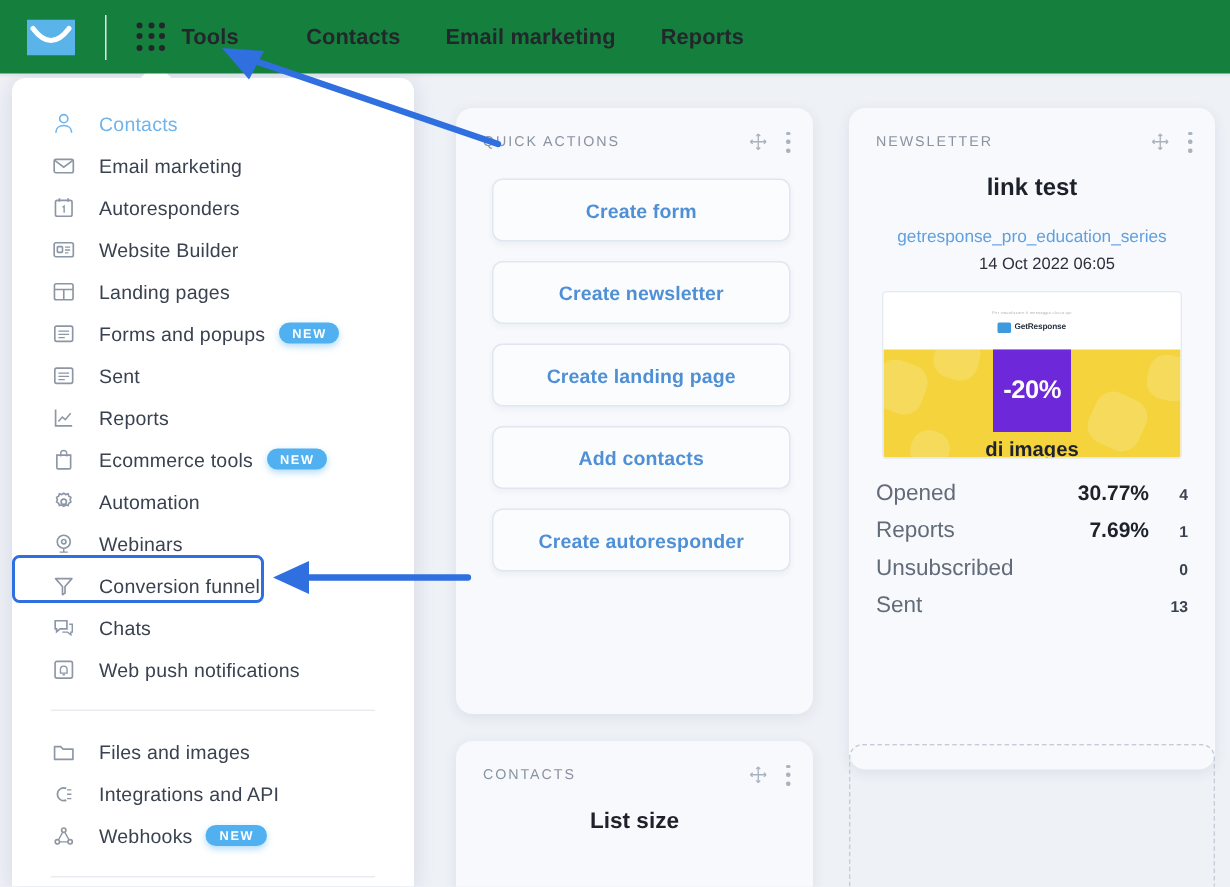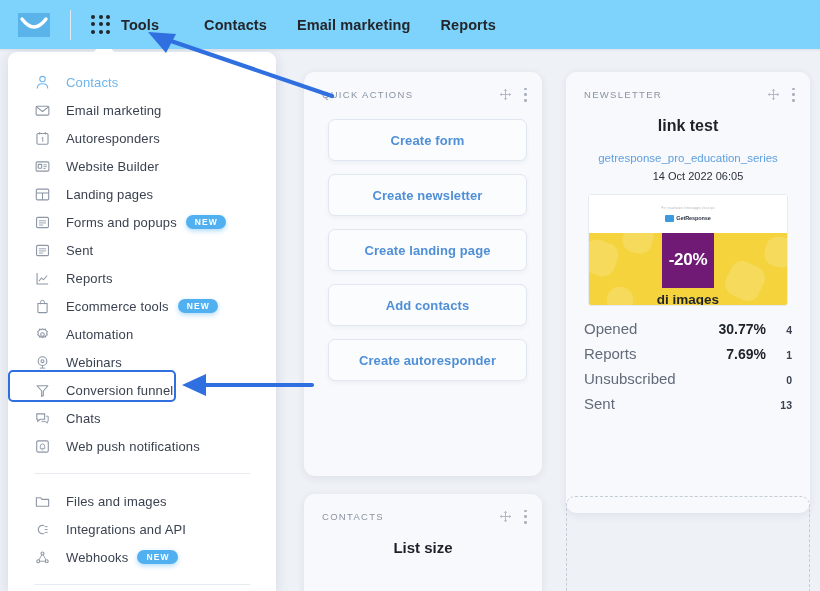--- a/index.html
+++ b/index.html
@@ -7,21 +7,21 @@
     width: 820px; height: 591px;
     font-family: "Liberation Sans", sans-serif;
     background: #eef1f6;
     overflow: hidden;
   }
   #app { position: relative; width: 820px; height: 591px; }
 
   
   #topnav {
     position: absolute; top: 0; left: 0; width: 820px; height: 49px;
-    background: #7dd3fc;
+    background: #15803d;
     display: flex; align-items: center;
     z-index: 6;
   }
   #topnav-shadow {
     position: absolute; top: 49px; left: 0; width: 820px; height: 3px;
     background: linear-gradient(to bottom, rgba(20,40,70,.07), rgba(20,40,70,0));
     z-index: 5;
   }
   .logo-box { margin-left: 17px; width: 34px; height: 26px; display: flex; align-items: center; justify-content: center; }
   .nav-div { width: 1px; height: 30px; background: #e3e7ee; margin-left: 19px; }
@@ -103,21 +103,21 @@
   .news-link { display: block; text-align: center; font-size: 11.5px; color: #5fa0e0; margin-top: 17px; padding: 0 6px; word-break: break-all; cursor: pointer; }
   .news-date { text-align: center; font-size: 11px; color: #2b313b; margin-top: 6px; padding-left: 20px; }
   .thumb { margin: 12px 22px 0 22px; border: 1px solid #e6eaf1; border-radius: 3px; overflow: hidden; background: #fff; }
   .thumb-top { height: 38px; background: #fff; display: flex; flex-direction: column; align-items: center; justify-content: center; }
   .thumb-micro { font-size: 2.6px; color: #a9b0bb; letter-spacing: .2px; }
   .thumb-logo { display: flex; align-items: center; gap: 2px; margin-top: 5px; }
   .thumb-logo-mark { width: 9px; height: 7px; background: #3e9ade; border-radius: 1px; }
   .thumb-logo-txt { font-size: 5.5px; font-weight: bold; color: #2a3240; letter-spacing: -.1px; }
   .thumb-body { height: 72px; background: #f5d33d; position: relative; display: flex; flex-direction: column; align-items: center; justify-content: center; overflow: hidden; }
   .blob { position: absolute; background: rgba(255,255,255,.16); border-radius: 12px; }
-  .pct { position: relative; background: #701a75; color: #fff; font-size: 17px; font-weight: bold; padding: 18px 7px; letter-spacing: -.3px; }
+  .pct { position: relative; background: #6d28d9; color: #fff; font-size: 17px; font-weight: bold; padding: 18px 7px; letter-spacing: -.3px; }
   .sconto { position: relative; font-size: 13.5px; font-weight: bold; color: #1f242c; margin-top: 4px; }
   .stats { margin: 14px 18px 0 18px; }
   .stat-row { display: flex; align-items: baseline; height: 25px; }
   .stat-name { font-size: 15px; color: #626b79; text-align: center; }
   .stat-pct { margin-left: auto; font-size: 14px; font-weight: bold; color: #1d2129; }
   .stat-cnt { width: 26px; text-align: right; font-size: 10.5px; color: #3a4250; font-weight: bold; }
 
   
   #card-contacts { left: 28px; top: 458px; width: 238px; height: 120px; }
   .ct-title { text-align: center; font-size: 15px; font-weight: bold; color: #1d2129; margin-top: 14px; }

